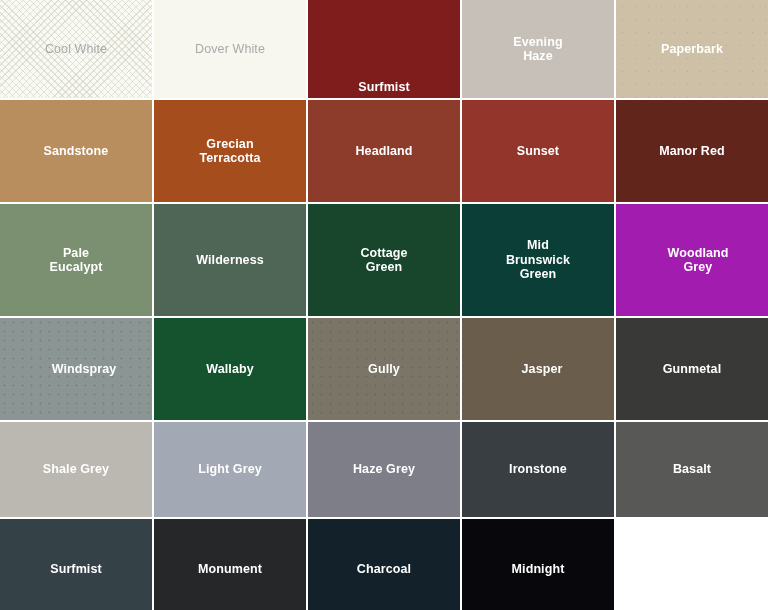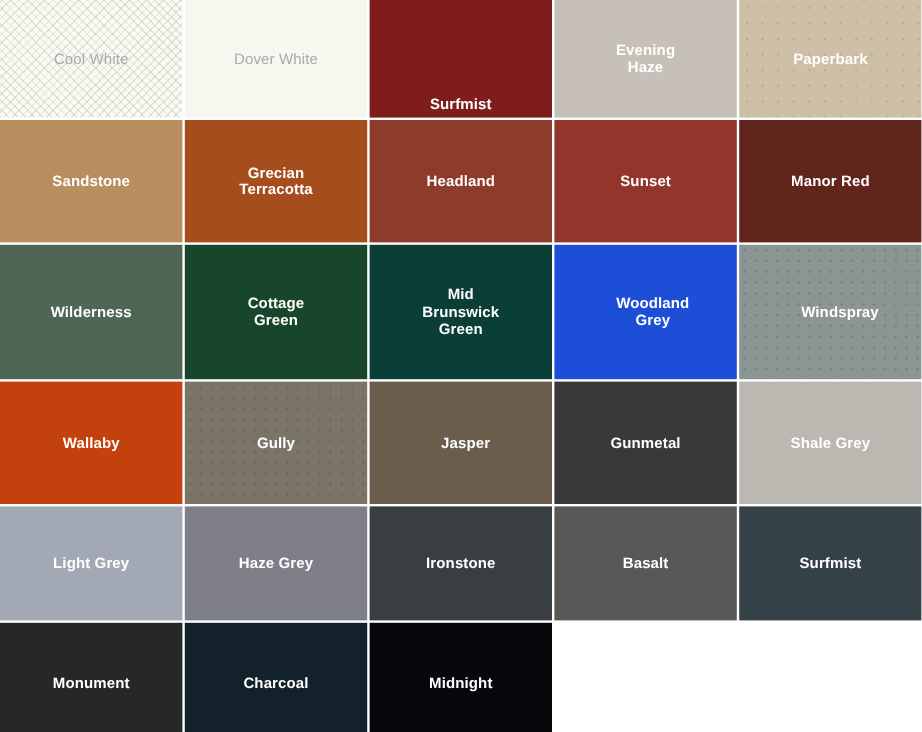--- a/index.html
+++ b/index.html
@@ -113,41 +113,45 @@
     <div class="swatch" style="background: rgb(141, 60, 43);">
       <span class="swatch-label">Headland</span>
     </div>
     <div class="swatch" style="background: rgb(147, 53, 42);">
       <span class="swatch-label">Sunset</span>
     </div>
     <div class="swatch" style="background: rgb(98, 37, 28);">
       <span class="tex tex-speckle"></span>
       <span class="swatch-label">Manor Red</span>
     </div>
+    <div class="swatch" style="background: rgb(123, 144, 112);">
+      <span class="swatch-label">Pale
+Eucalypt</span>
+    </div>
     <div class="swatch" style="background: rgb(79, 101, 86);">
       <span class="swatch-label">Wilderness</span>
     </div>
     <div class="swatch" style="background: rgb(23, 70, 44);">
       <span class="swatch-label">Cottage
 Green</span>
     </div>
     <div class="swatch" style="background: rgb(11, 62, 54);">
       <span class="swatch-label">Mid
 Brunswick
 Green</span>
     </div>
-    <div class="swatch" style="background: #1d4ed8; padding-left: 16px;">
+    <div class="swatch" style="background: #a21caf; padding-left: 16px;">
       <span class="swatch-label">Woodland
 Grey</span>
     </div>
     <div class="swatch" style="background: rgb(139, 150, 148); padding-left: 20px;">
       <span class="tex tex-dots"></span>
       <span class="swatch-label">Windspray</span>
     </div>
-    <div class="swatch" style="background: #c2410c;">
+    <div class="swatch" style="background: #14532d;">
       <span class="swatch-label">Wallaby</span>
     </div>
     <div class="swatch" style="background: rgb(122, 117, 102);">
       <span class="tex tex-dots"></span>
       <span class="swatch-label">Gully</span>
     </div>
     <div class="swatch" style="background: rgb(107, 93, 76); padding-left: 12px;">
       <span class="swatch-label">Jasper</span>
     </div>
     <div class="swatch" style="background: rgb(57, 57, 55);">

